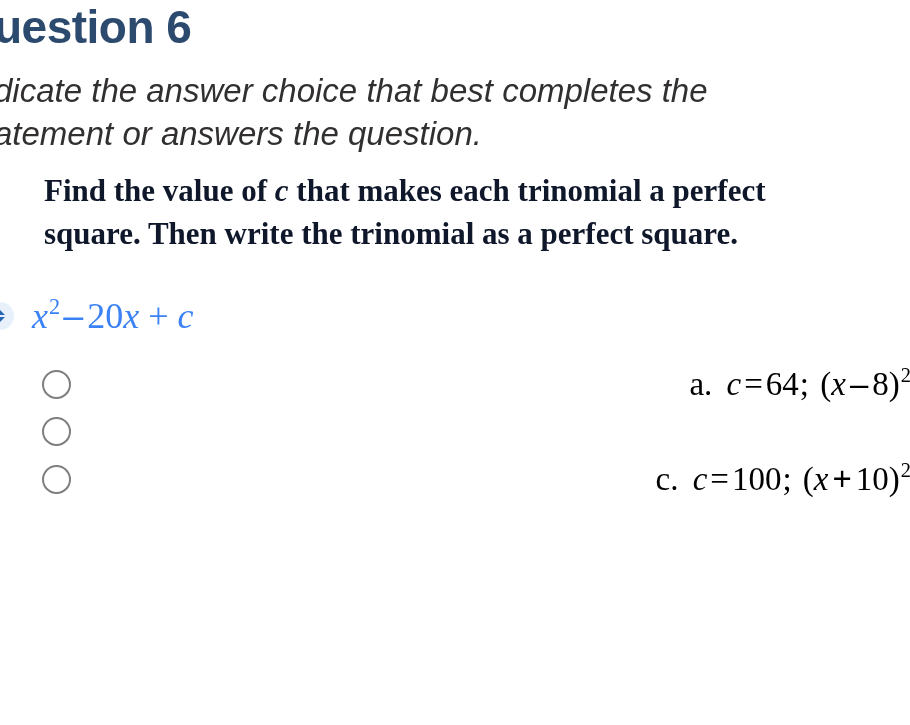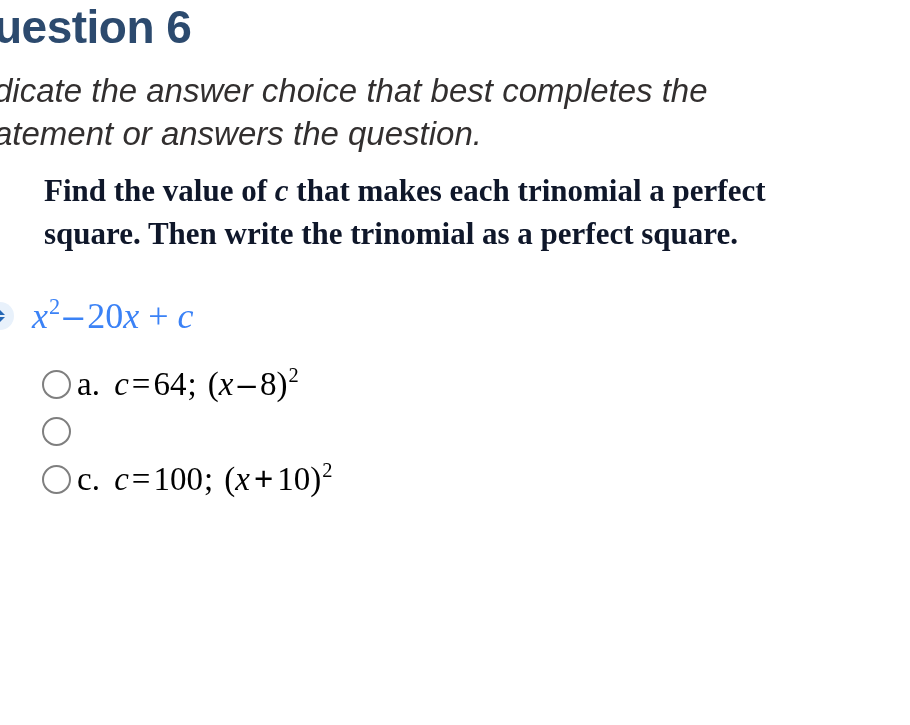--- a/index.html
+++ b/index.html
@@ -75,20 +75,21 @@
     .expression .var { font-style: italic; }
     .expression sup { font-size: 0.62em; vertical-align: super; position:relative; top:-1px; left:1px;}
     .expression .minus { margin: 0 4px; font-family: Arial, sans-serif; }
     .choices {
       margin-left: 60px;
     }
     .choice-row {
       display: flex;
       align-items: center;
       margin-bottom: 14px;
+      justify-content: space-between;
     }
     .radio {
       width: 29px;
       height: 29px;
       border: 2.5px solid #7f7f7f;
       border-radius: 50%;
       flex-shrink: 0;
       margin-right: 6px;
     }
     .choice-text {

